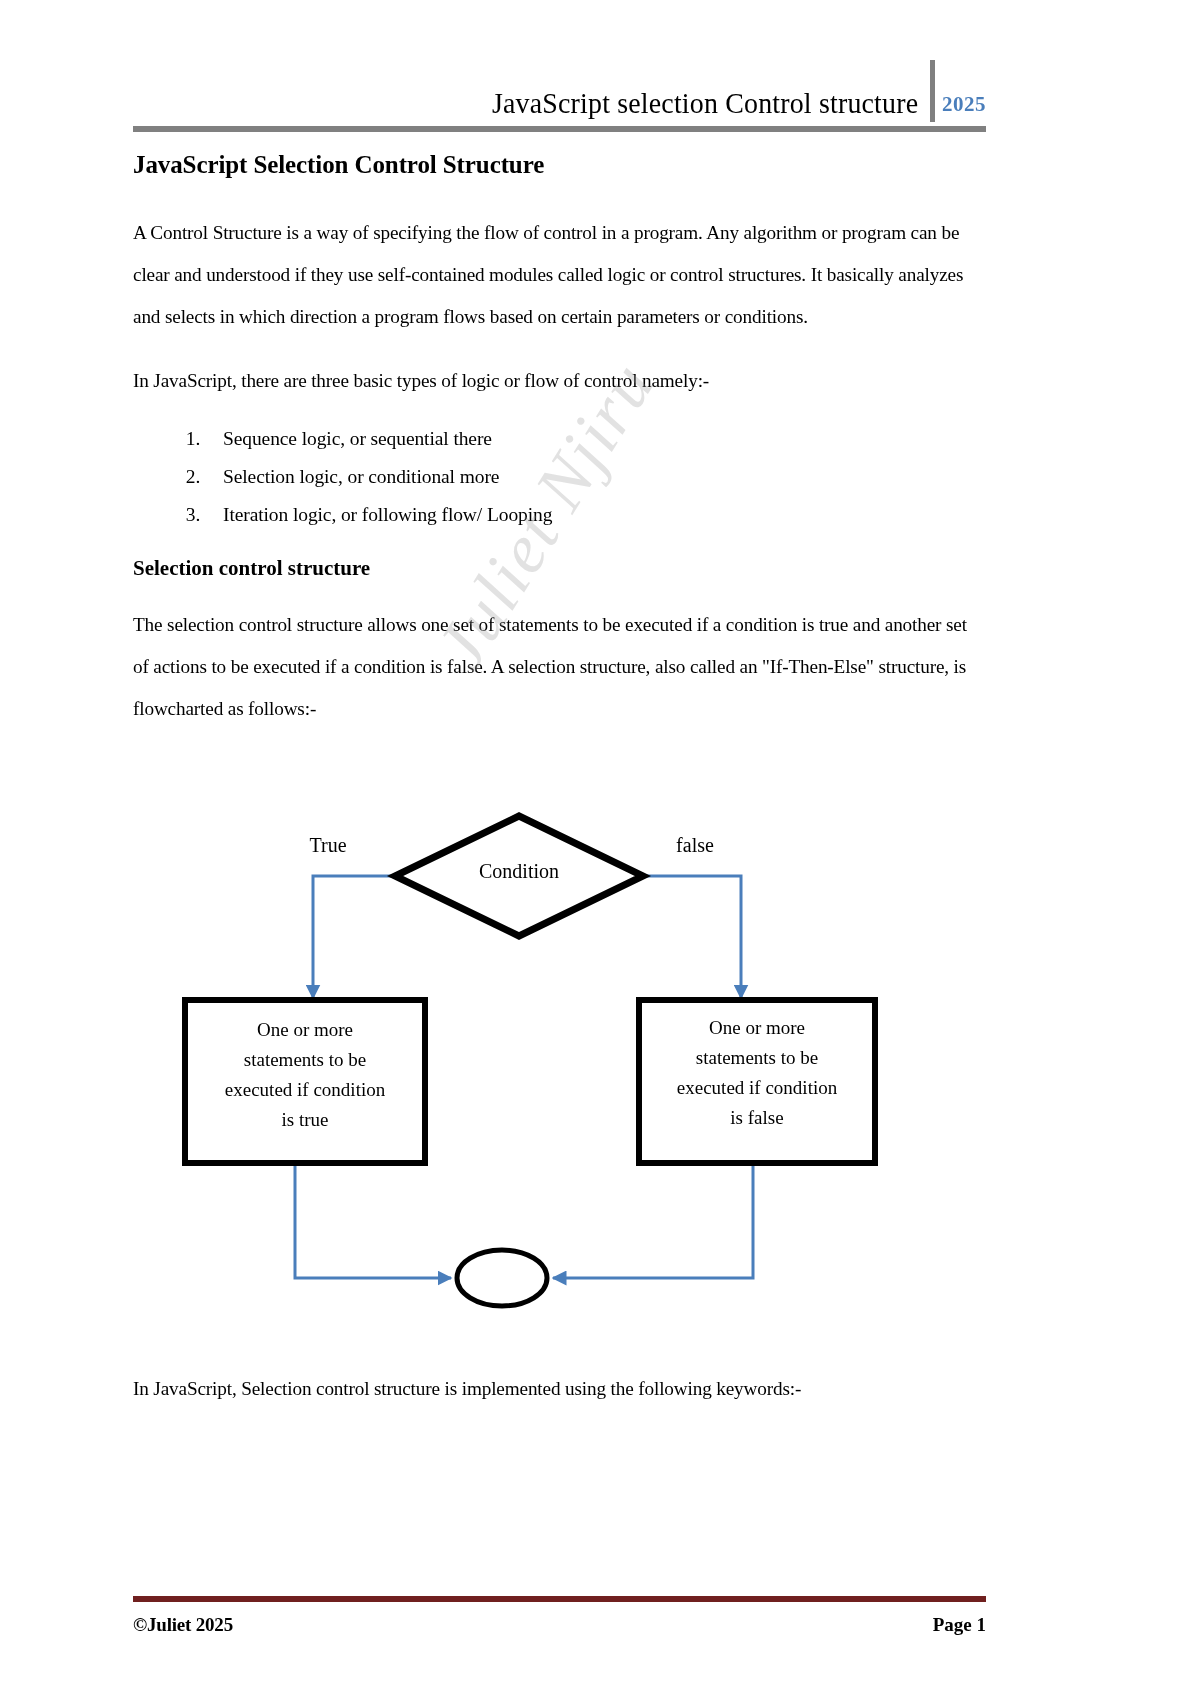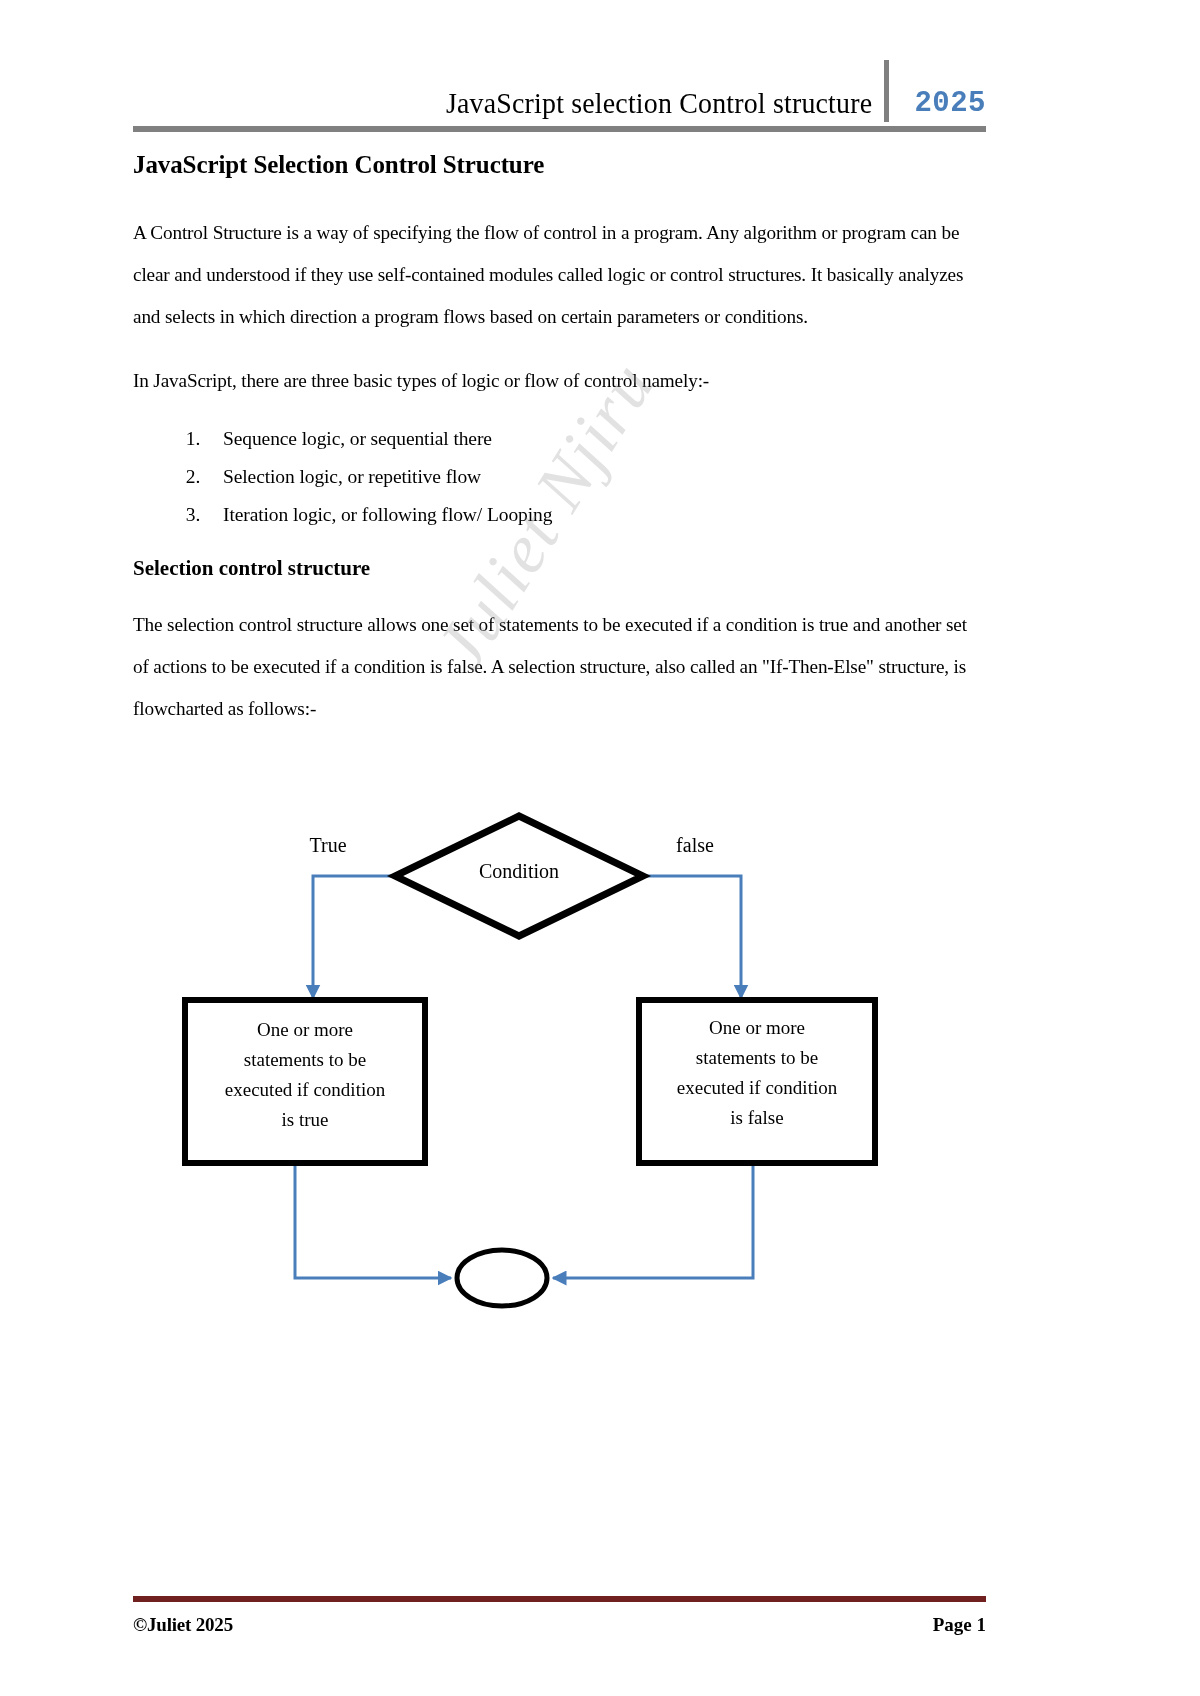--- a/index.html
+++ b/index.html
@@ -52,26 +52,26 @@
     transform: scaleX(0.93);
     transform-origin: right bottom;
   }
   .header-divider {
     width: 5px;
     height: 62px;
     background: #808080;
     flex: 0 0 5px;
   }
   .header-year {
-    font-family: Liberation Mono, monospace;
-    font-weight: bold;
-    font-size: 29px;
+    font-family: Liberation Serif, serif;
+    font-weight: bold;
+    font-size: 21px;
     line-height: 36px;
     color: #4a7ebb;
-    padding-left: 25px;
+    padding-left: 7px;
     letter-spacing: 0.5px;
     white-space: nowrap;
   }
   .header-rule {
     position: absolute;
     left: 0;
     bottom: 0;
     width: 853px;
     height: 6px;
     background: #808080;
@@ -219,21 +219,21 @@
     <h1 class="doc-title">JavaScript Selection Control Structure</h1>
 
     <p class="body-para">A Control Structure is a way of specifying the flow of control in a program. Any algorithm or program can be clear and understood if they use self-contained modules called logic or control structures. It basically analyzes and selects in which direction a program flows based on certain parameters or conditions.</p>
 
     <div class="gap-sm"></div>
 
     <p class="body-para">In JavaScript, there are three basic types of logic or flow of control namely:-</p>
 
     <ol class="num-list">
       <li>Sequence logic, or sequential there</li>
-      <li>Selection logic, or repetitive flow</li>
+      <li>Selection logic, or conditional more</li>
       <li>Iteration logic, or following flow/ Looping</li>
     </ol>
 
     <h2 class="sub-title">Selection control structure</h2>
 
     <p class="body-para">The selection control structure allows one set of statements to be executed if a condition is true and another set of actions to be executed if a condition is false.  A selection structure, also called an "If-Then-Else" structure, is flowcharted as follows:-</p>
 
   </div>
 
   <div class="flowchart">
@@ -283,20 +283,23 @@
       <text class="fc-boxtext" x="624" y="256" text-anchor="middle">statements to be</text>
       <text class="fc-boxtext" x="624" y="286" text-anchor="middle">executed if condition</text>
       <text class="fc-boxtext" x="624" y="316" text-anchor="middle">is false</text>
 
       <g>
         <ellipse cx="369" cy="470" rx="45" ry="28" fill="#ffffff" stroke="#000000" stroke-width="5"></ellipse>
       </g>
     </svg>
   </div>
 
+  <div style="position:absolute; left:133px; top:1368px; width:853px;">
+    <p class="body-para">In JavaScript, Selection control structure is implemented using the following keywords:-</p>
+  </div>
 
   <div class="footer">
     <div class="footer-rule"></div>
     <div class="footer-row">
       <div class="footer-left">©Juliet 2025</div>
       <div class="footer-right">Page 1</div>
     </div>
   </div>
 
 </div>

